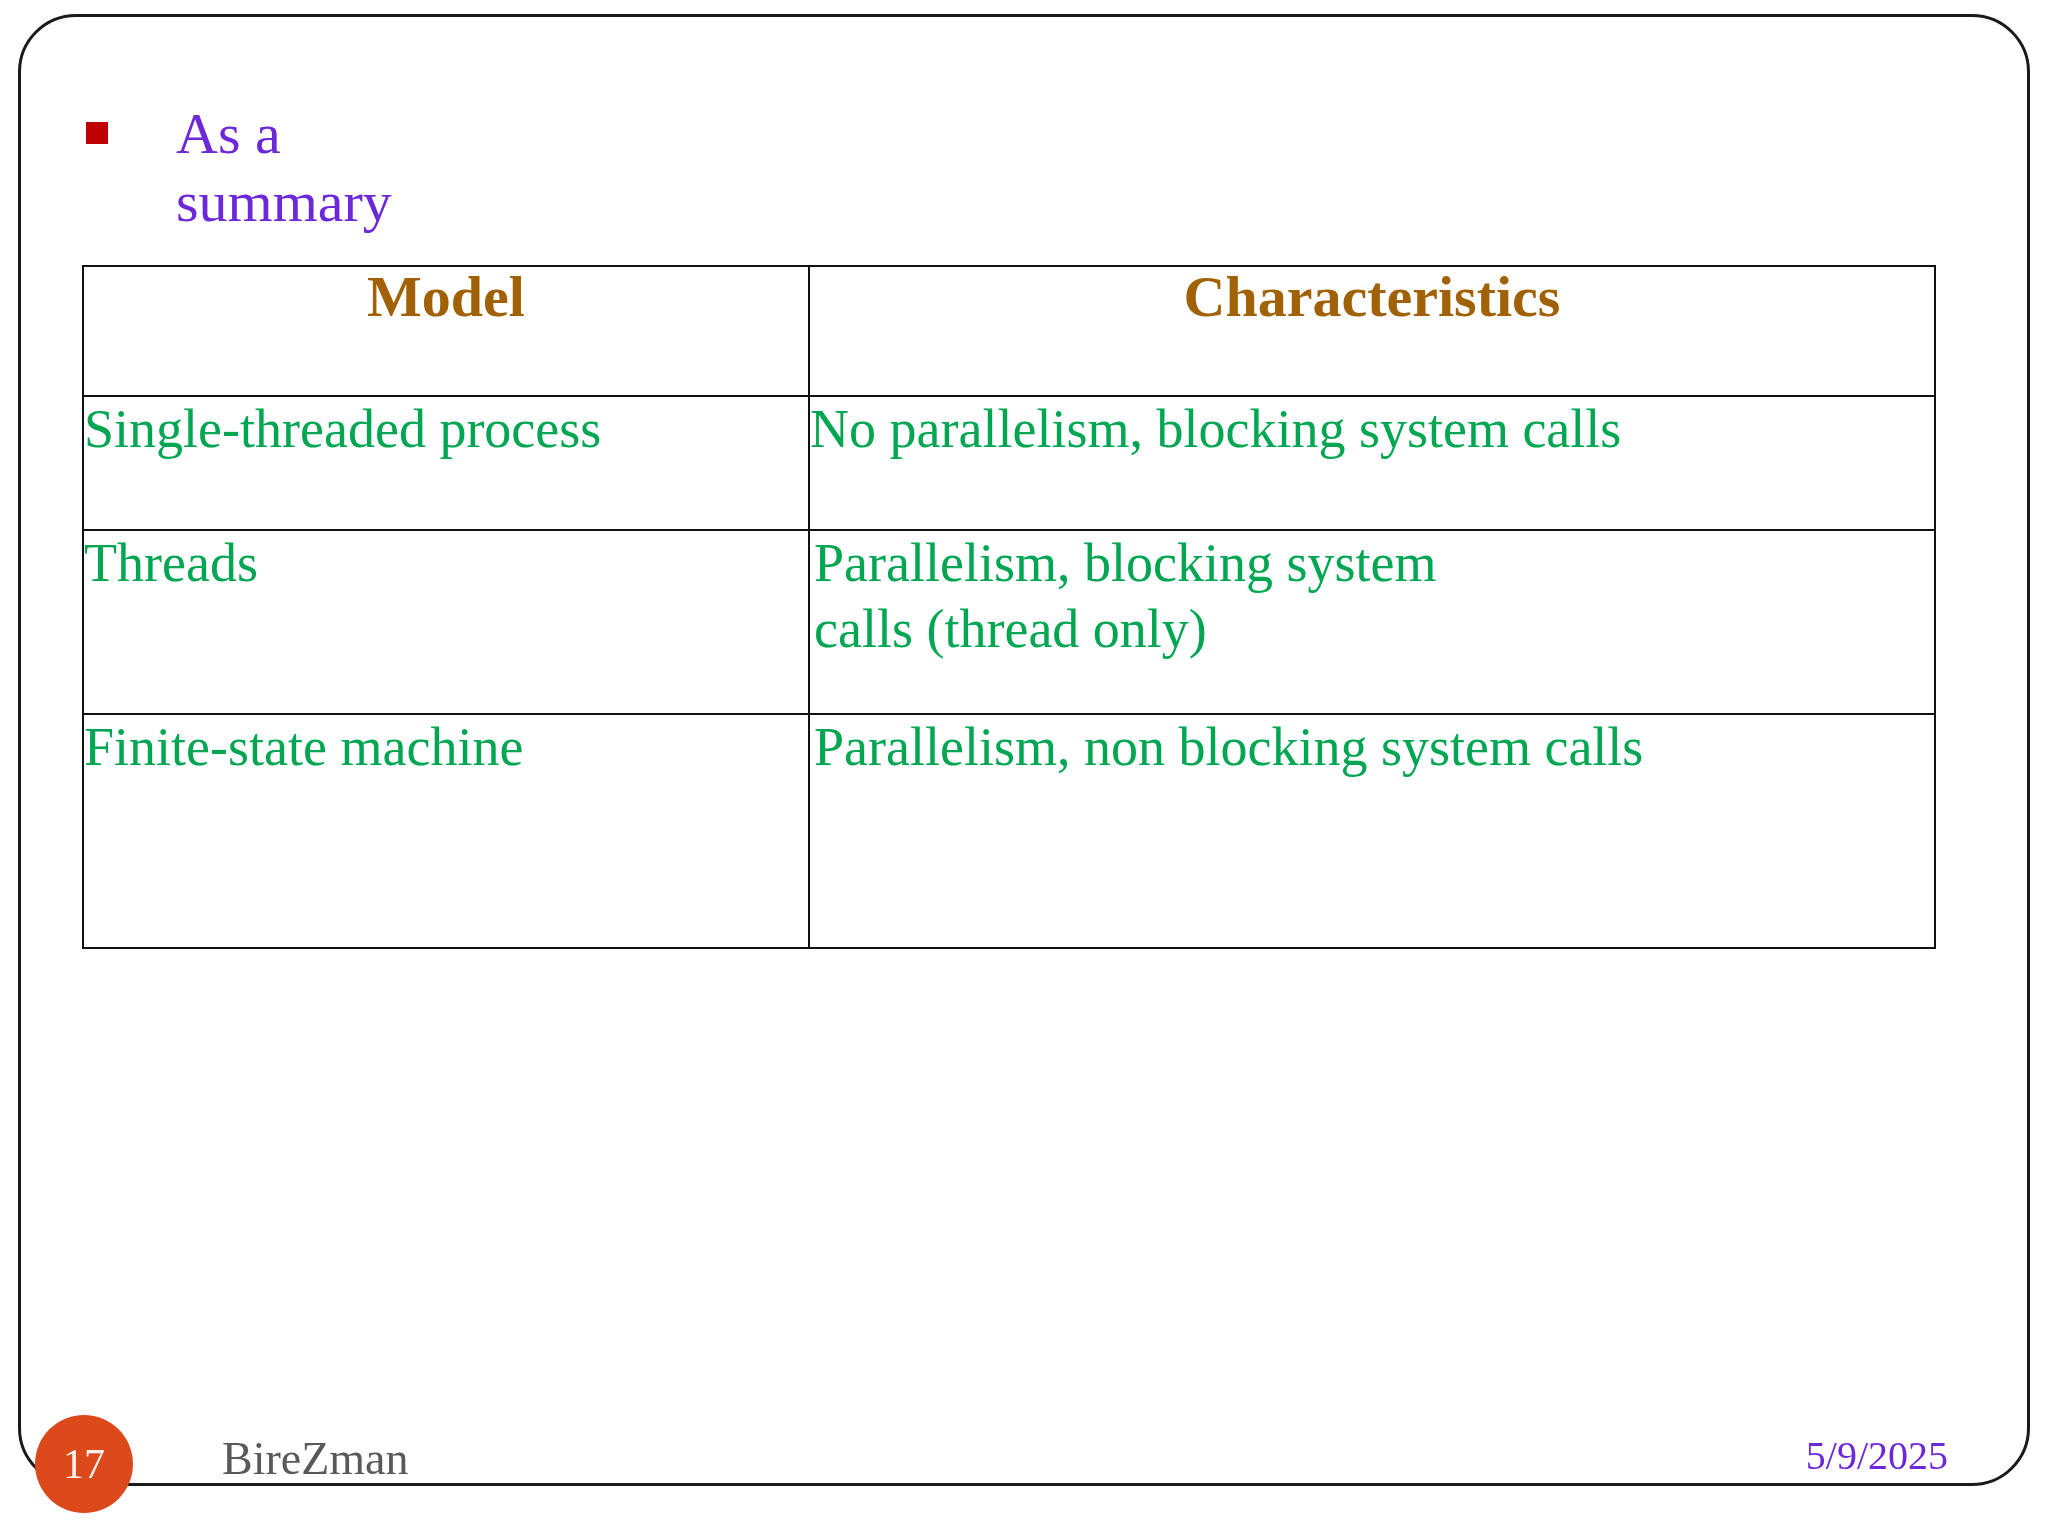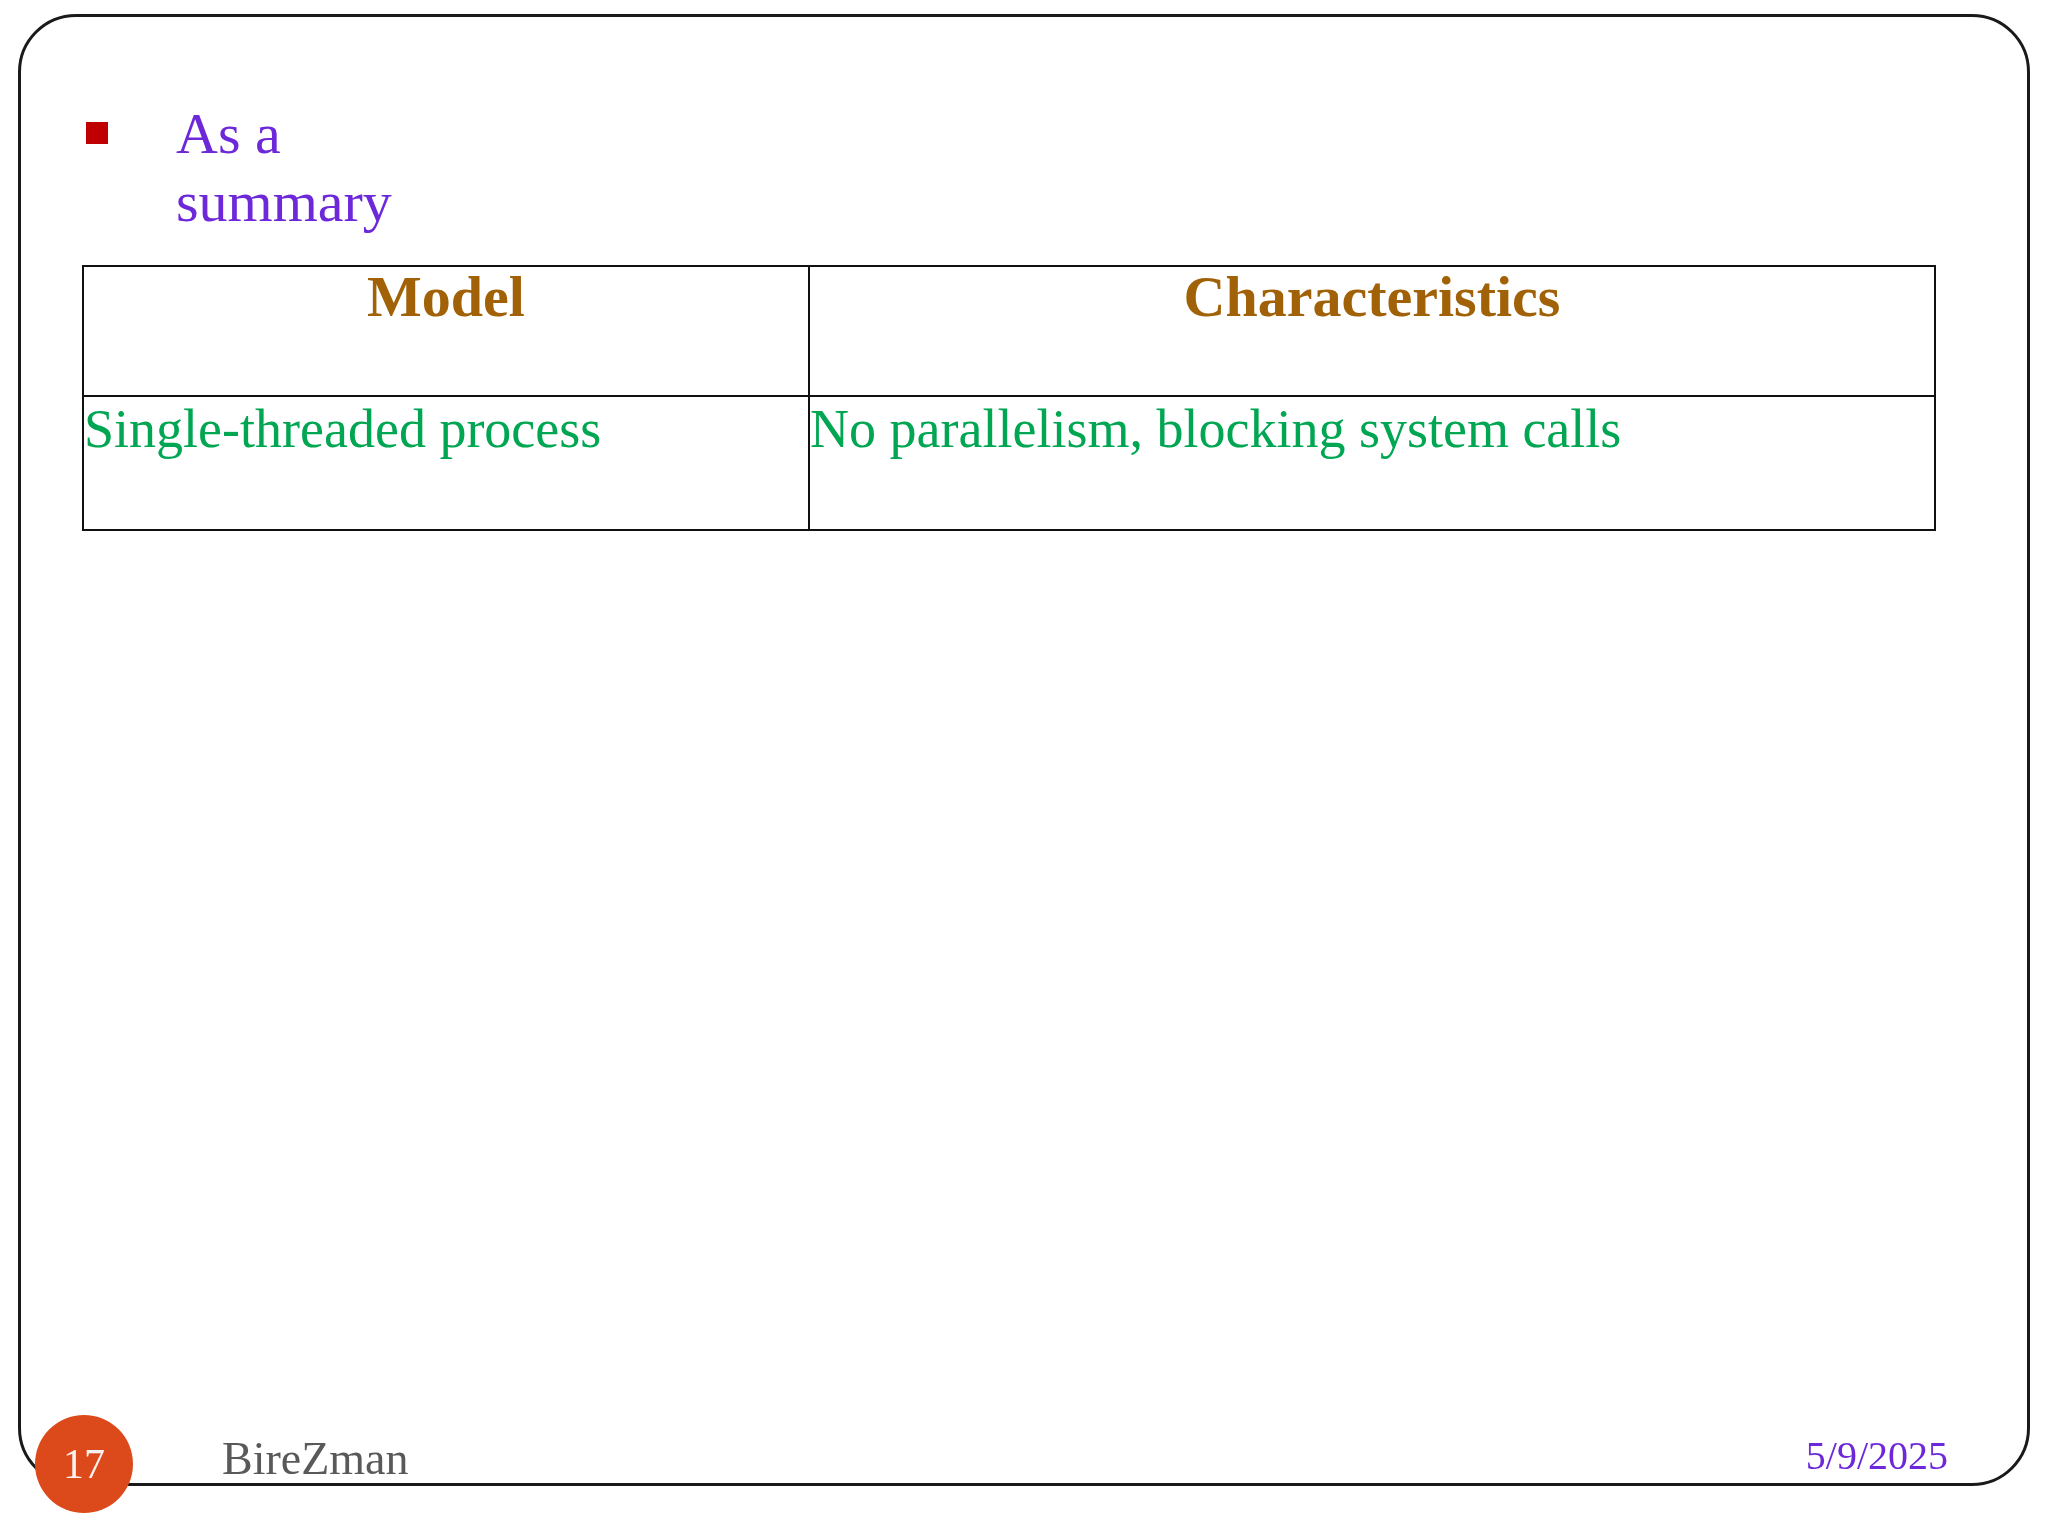--- a/index.html
+++ b/index.html
@@ -175,20 +175,37 @@
     </thead>
     <tbody>
       <tr class="row-1">
         <td class="body-cell">
           <div class="cell-text">Single-threaded process</div>
         </td>
         <td class="body-cell">
           <div class="cell-text">No parallelism, blocking system calls</div>
         </td>
       </tr>
+      <tr class="row-2">
+        <td class="body-cell">
+          <div class="cell-text">Threads</div>
+        </td>
+        <td class="body-cell">
+          <div class="cell-text ind">Parallelism, blocking system
+calls (thread only)</div>
+        </td>
+      </tr>
+      <tr class="row-3">
+        <td class="body-cell">
+          <div class="cell-text">Finite-state machine</div>
+        </td>
+        <td class="body-cell">
+          <div class="cell-text ind">Parallelism, non blocking system calls</div>
+        </td>
+      </tr>
     </tbody>
   </table>
 
   <div class="page-badge">
     <span>17</span>
   </div>
 
   <div class="footer-name">BireZman</div>
 
   <div class="footer-date">5/9/2025</div>

